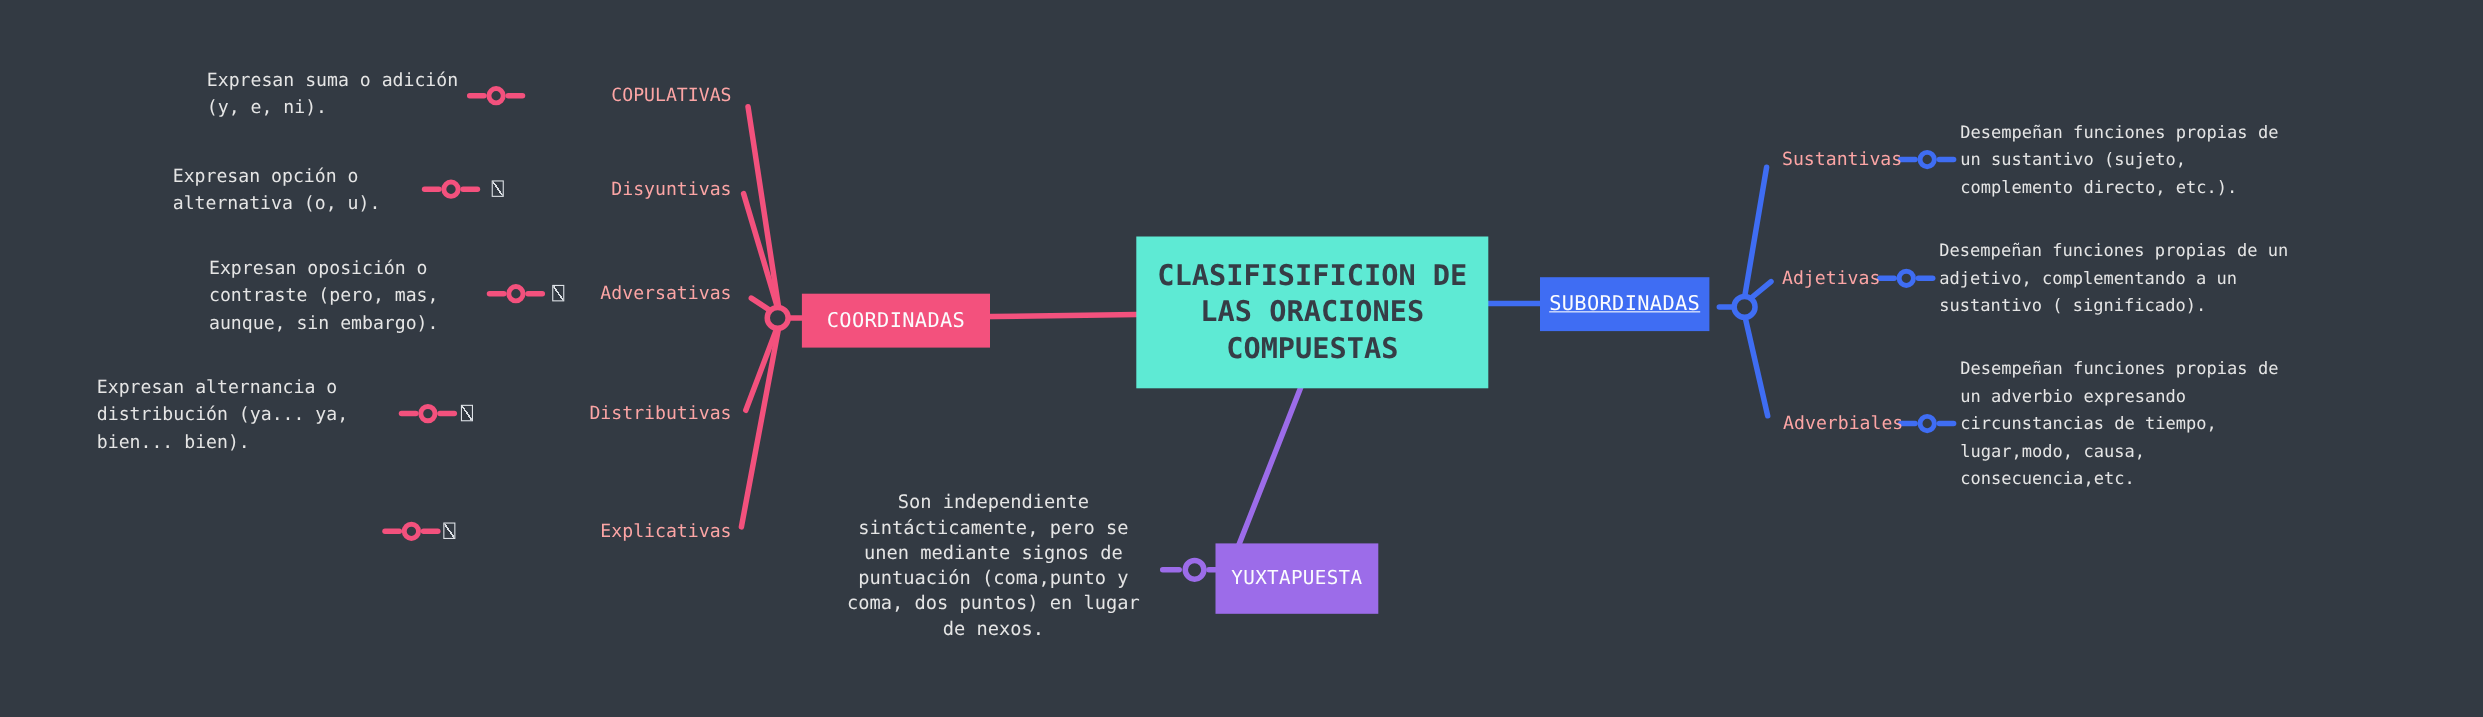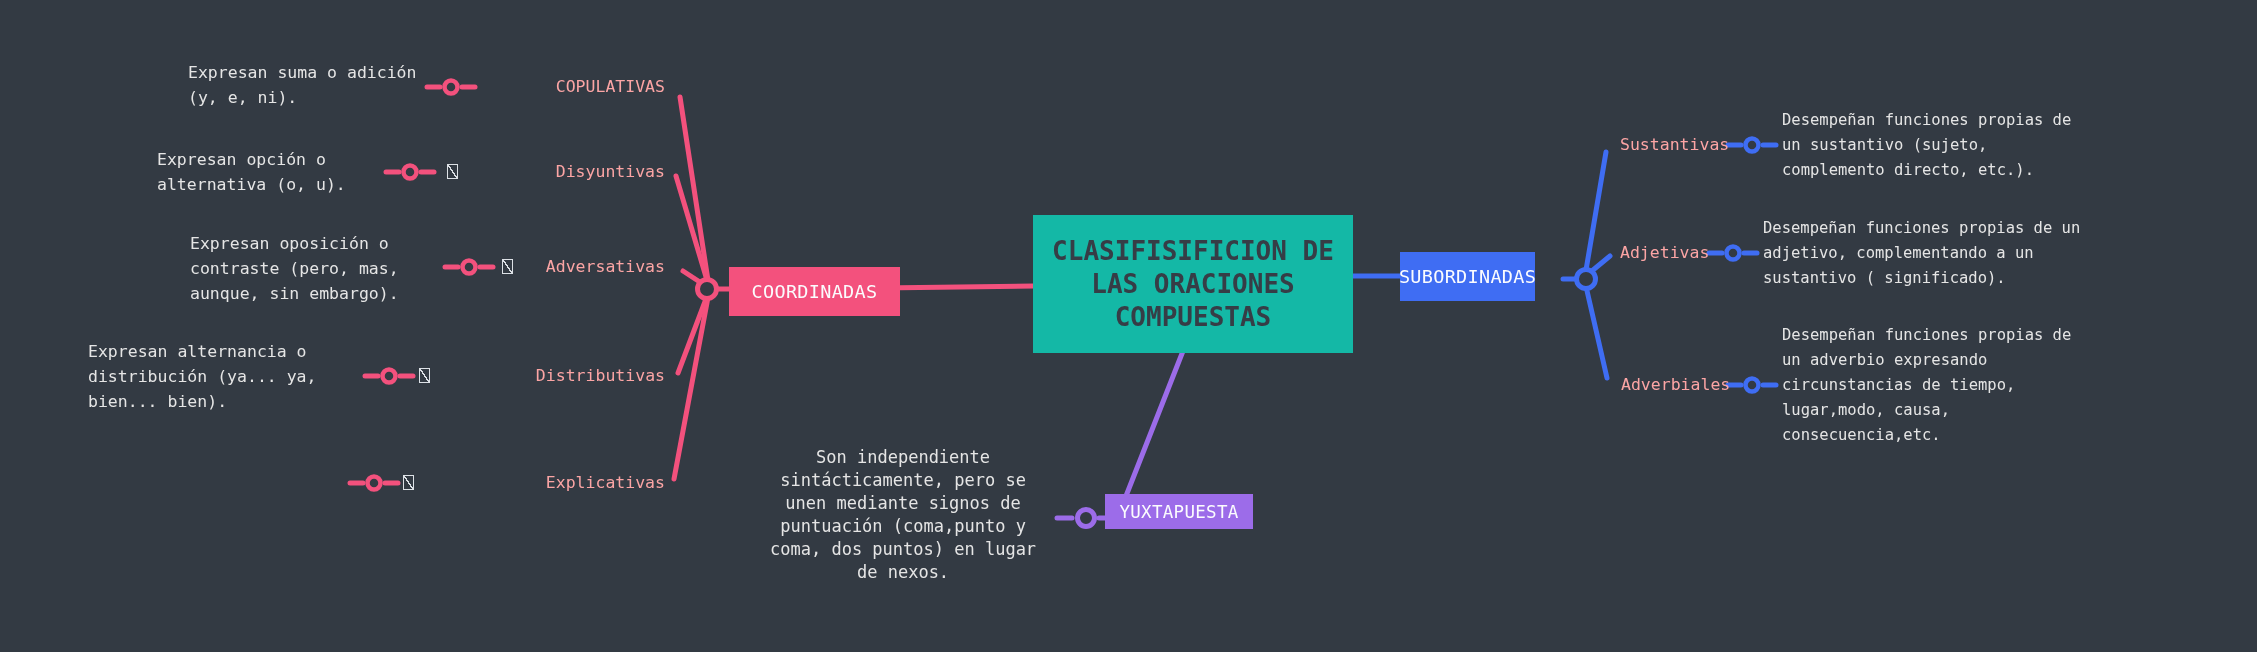--- a/index.html
+++ b/index.html
@@ -5,21 +5,21 @@
   html,body{margin:0;padding:0;background:#333A43;}
   .canvas{position:relative;width:2257px;height:652px;background:#333A43;
           font-family:"DejaVu Sans Mono","Liberation Mono",monospace;overflow:hidden;}
   svg.wires{position:absolute;left:0;top:0;width:2257px;height:652px;}
   .desc{position:absolute;color:#e5e5e5;font-size:16.5px;line-height:25px;white-space:pre-line;}
   .desc.small{font-size:15.5px;}
   .desc.yux{font-size:17px;line-height:23px;}
   .leaf{position:absolute;color:#fca5a5;font-size:16.5px;line-height:25px;white-space:nowrap;}
   .branch-node{position:absolute;display:flex;align-items:center;justify-content:center;
                color:#FBFCFE;font-size:18.5px;letter-spacing:.3px;}
-  .central-node{position:absolute;background:#14b8a6;color:#363D46;font-weight:bold;
+  .central-node{position:absolute;background:#5eead4;color:#363D46;font-weight:bold;
                 font-size:26px;line-height:33px;text-align:center;display:flex;
                 align-items:center;justify-content:center;white-space:pre-line;}
   .tofu{position:absolute;width:11px;height:15px;border:1.6px solid #DDE1E6;box-sizing:border-box;
         background:linear-gradient(to top right,transparent 45%,#DDE1E6 45%,#DDE1E6 55%,transparent 55%);}
 </style>
 </head>
 <body>
 
 <div class="canvas">
 
@@ -103,39 +103,39 @@
 (y, e, ni).</div>
   <div class="desc" style="left:157px;top:147px;">Expresan opción o
 alternativa (o, u).</div>
   <div class="desc" style="left:190px;top:231px;">Expresan oposición o
 contraste (pero, mas,
 aunque, sin embargo).</div>
   <div class="desc" style="left:88px;top:339px;">Expresan alternancia o
 distribución (ya... ya,
 bien... bien).</div>
 
-  <div class="branch-node" style="left:1400px;top:252px;width:135px;height:49px;background:#3F6DF3;">SUBORDINADAS</div>
+  <div class="branch-node" style="left:1400px;top:252px;width:154px;height:49px;background:#3F6DF3;text-decoration:underline;">SUBORDINADAS</div>
 
   <div class="leaf" style="left:1620px;top:132px;">Sustantivas</div>
   <div class="leaf" style="left:1620px;top:240px;">Adjetivas</div>
   <div class="leaf" style="left:1621px;top:372px;">Adverbiales</div>
 
   <div class="desc small" style="left:1782px;top:108px;">Desempeñan funciones propias de
 un sustantivo (sujeto,
 complemento directo, etc.).</div>
   <div class="desc small" style="left:1763px;top:216px;">Desempeñan funciones propias de un
 adjetivo, complementando a un
 sustantivo ( significado).</div>
   <div class="desc small" style="left:1782px;top:323px;">Desempeñan funciones propias de
 un adverbio expresando
 circunstancias de tiempo,
 lugar,modo, causa,
 consecuencia,etc.</div>
 
-  <div class="branch-node" style="left:1105px;top:494px;width:148px;height:35px;background:#9C6CE9;font-size:17.5px;">YUXTAPUESTA</div>
+  <div class="branch-node" style="left:1105px;top:494px;width:148px;height:64px;background:#9C6CE9;font-size:17.5px;">YUXTAPUESTA</div>
 
   <div class="desc yux" style="left:770px;top:446px;text-align:center;">Son independiente
 sintácticamente, pero se
 unen mediante signos de
 puntuación (coma,punto y
 coma, dos puntos) en lugar
 de nexos.</div>
 
 </div>
 

